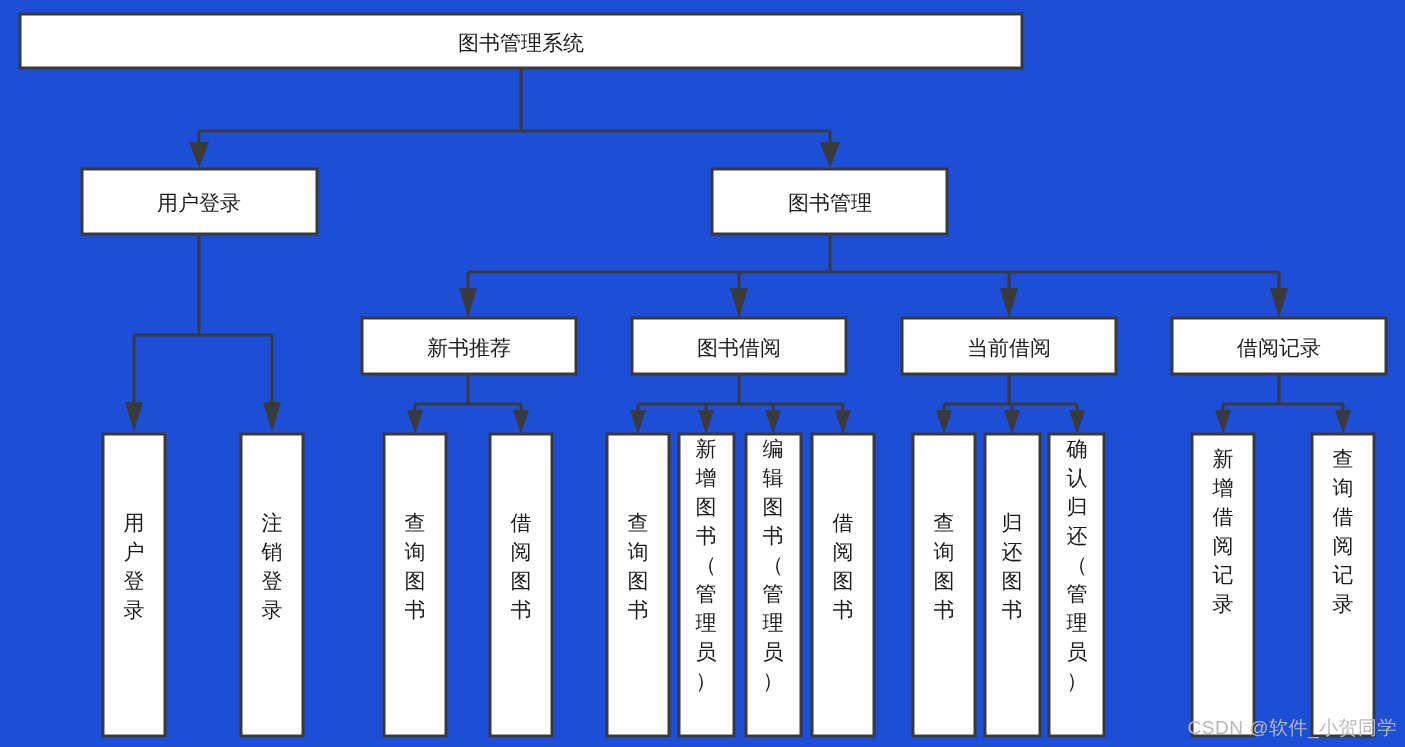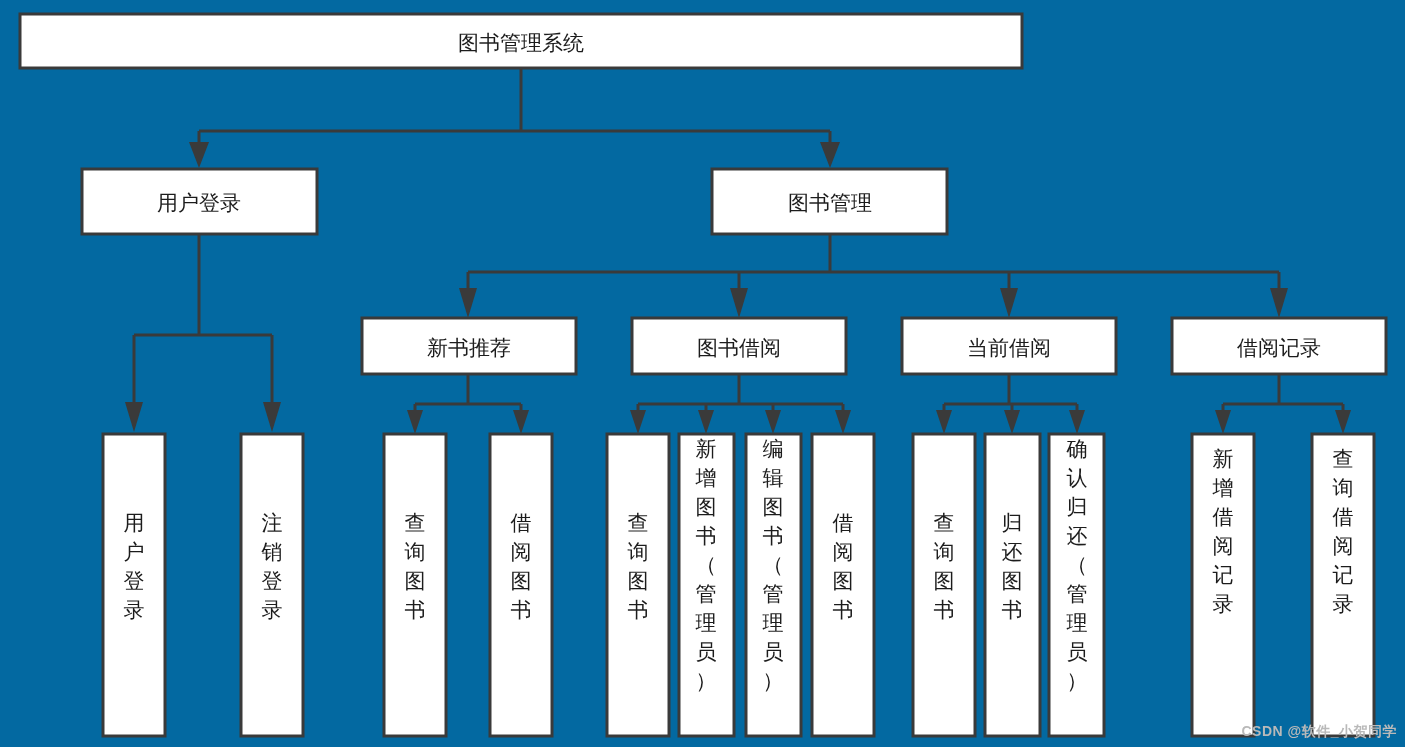--- a/index.html
+++ b/index.html
@@ -10,21 +10,21 @@
   body {
     width: 1405px;
     height: 747px;
     font-family: "Liberation Sans", "DejaVu Sans", sans-serif;
     overflow: hidden;
   }
   #diagram-root {
     position: relative;
     width: 1405px;
     height: 747px;
-    background: #0369a1;
+    background: #1d4ed8;
   }
   svg.diagram-canvas {
     position: absolute;
     left: 0;
     top: 0;
     width: 1405px;
     height: 747px;
   }
   .node-box {
     fill: #ffffff;
@@ -57,25 +57,24 @@
     font-family: "Liberation Sans", "DejaVu Sans", sans-serif;
     font-size: 21px;
     fill: #1c1c1c;
     text-anchor: middle;
   }
   .watermark-text {
     position: absolute;
     right: 8px;
     bottom: 6px;
     font-family: "Liberation Sans", "DejaVu Sans", sans-serif;
-    font-size: 14px;
+    font-size: 19px;
     color: #b9b9b9;
     white-space: nowrap;
     letter-spacing: 0.5px;
-    font-weight: bold;
   }
 </style>
 </head>
 <body>
 
 <div id="diagram-root">
 
   <svg class="diagram-canvas" viewBox="0 0 1405 747" xmlns="http://www.w3.org/2000/svg">
 
     <g>

